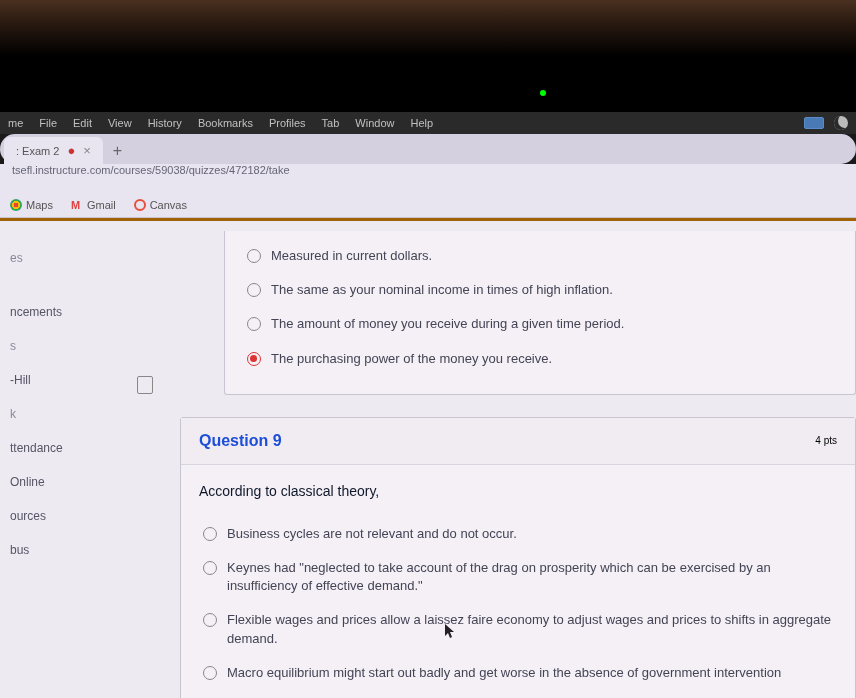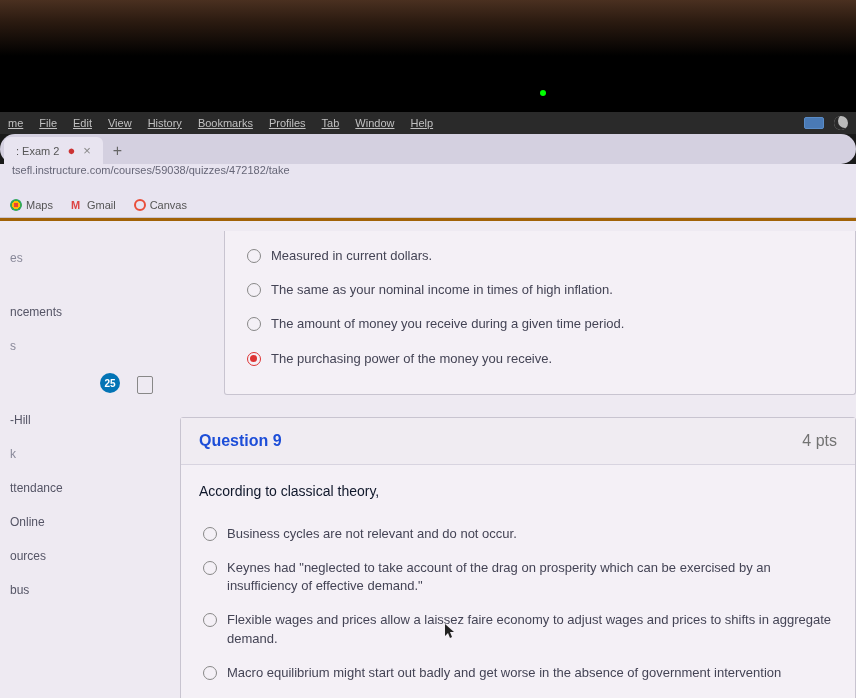--- a/index.html
+++ b/index.html
@@ -27,21 +27,21 @@
     .menu-bar {
       height: 22px;
       background: #2a2a2a;
       display: flex;
       align-items: center;
       padding: 0 8px;
       gap: 16px;
       color: #c0c0c0;
       font-size: 11px;
     }
-    .menu-item { cursor: pointer; text-decoration: underline; }
+    .menu-item { cursor: pointer; }
     .menu-right {
       margin-left: auto;
       display: flex;
       align-items: center;
       gap: 10px;
     }
     .battery-icon {
       width: 20px;
       height: 12px;
       border: 1px solid #5a8cc7;
@@ -187,22 +187,22 @@
       padding: 14px 18px;
       border-bottom: 1px solid #d8d4e0;
       background: #f0ecf2;
     }
     .q-title {
       font-size: 16px;
       font-weight: 600;
       color: #1d4ed8;
     }
     .q-pts {
-      font-size: 16px;
-      color: #737373;
+      font-size: 10px;
+      color: #000000;
     }
     .q-body {
       padding: 18px;
     }
     .q-prompt {
       font-size: 14px;
       color: #0f172a;
       margin-bottom: 18px;
     }
     .option-row {
@@ -303,24 +303,20 @@
         <span>es</span>
       </div>
     <div style="height:20px"></div>
     <div class="sidebar-item">
         <span>ncements</span>
       </div>
     <div class="sidebar-item dim">
         <span>s</span>
       </div>
     <div class="sidebar-item">
-      <span></span>
-      <span class="badge-blue">25</span>
-    </div>
-    <div class="sidebar-item">
         <span>-Hill</span>
       </div>
     <div class="sidebar-item dim">
         <span>k</span>
       </div>
     <div class="sidebar-item">
         <span>ttendance</span>
       </div>
     <div class="sidebar-item">
         <span>Online</span>

